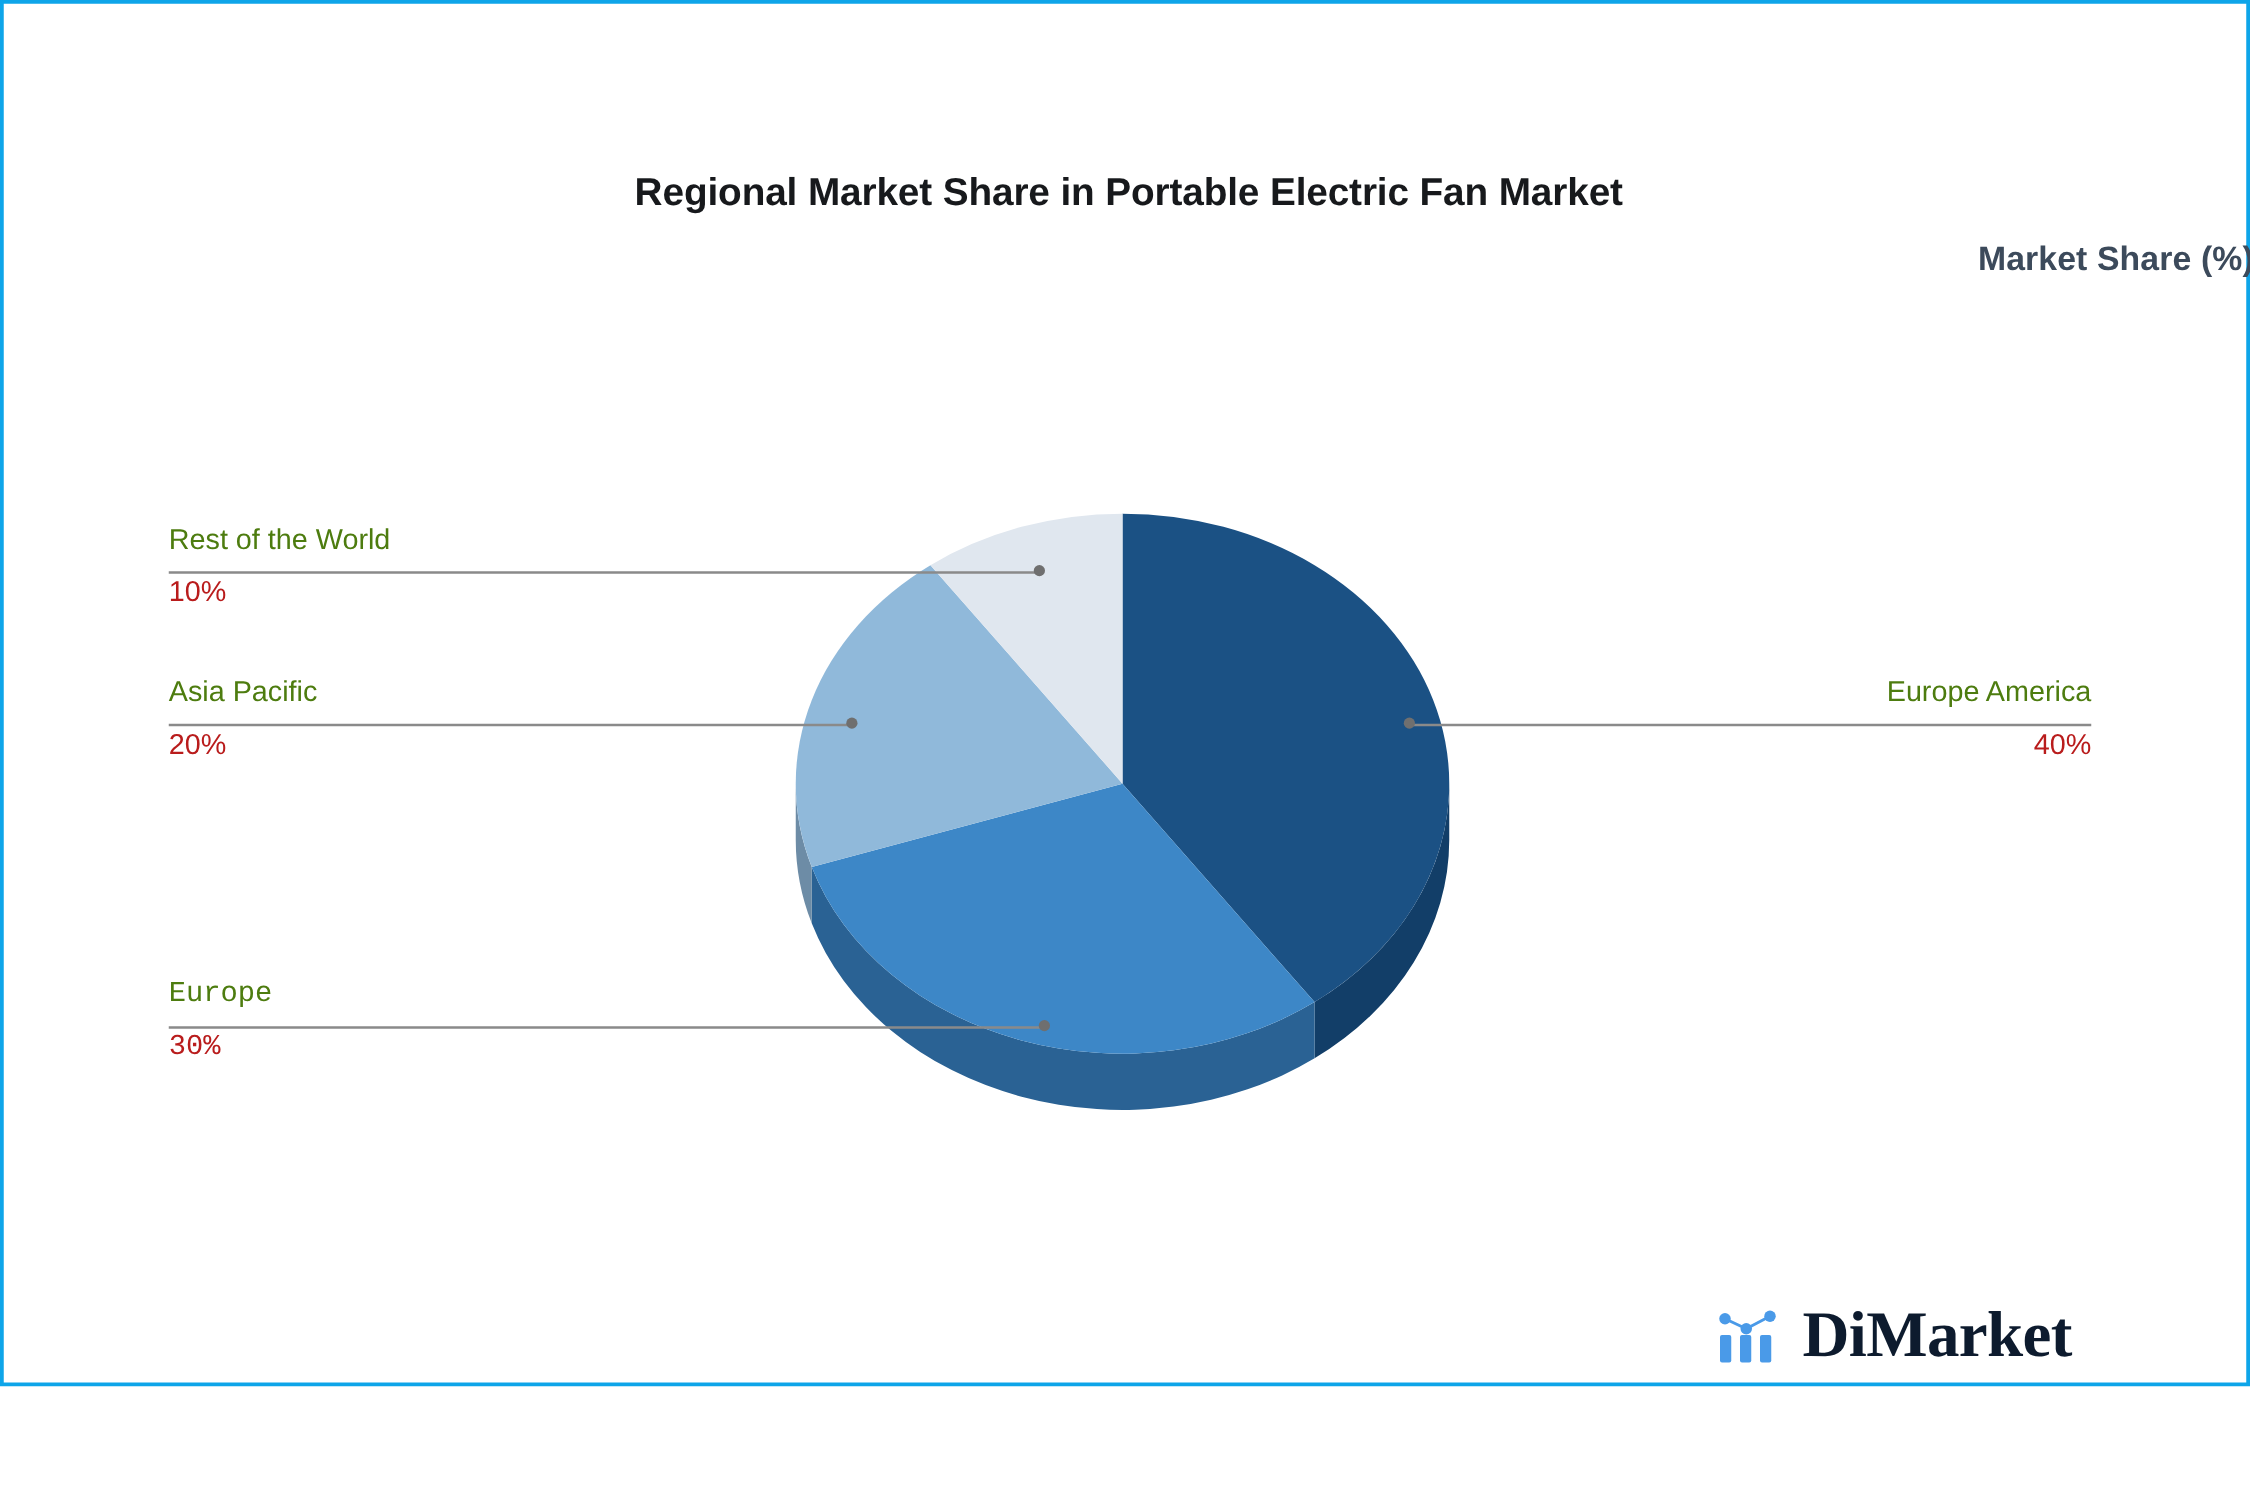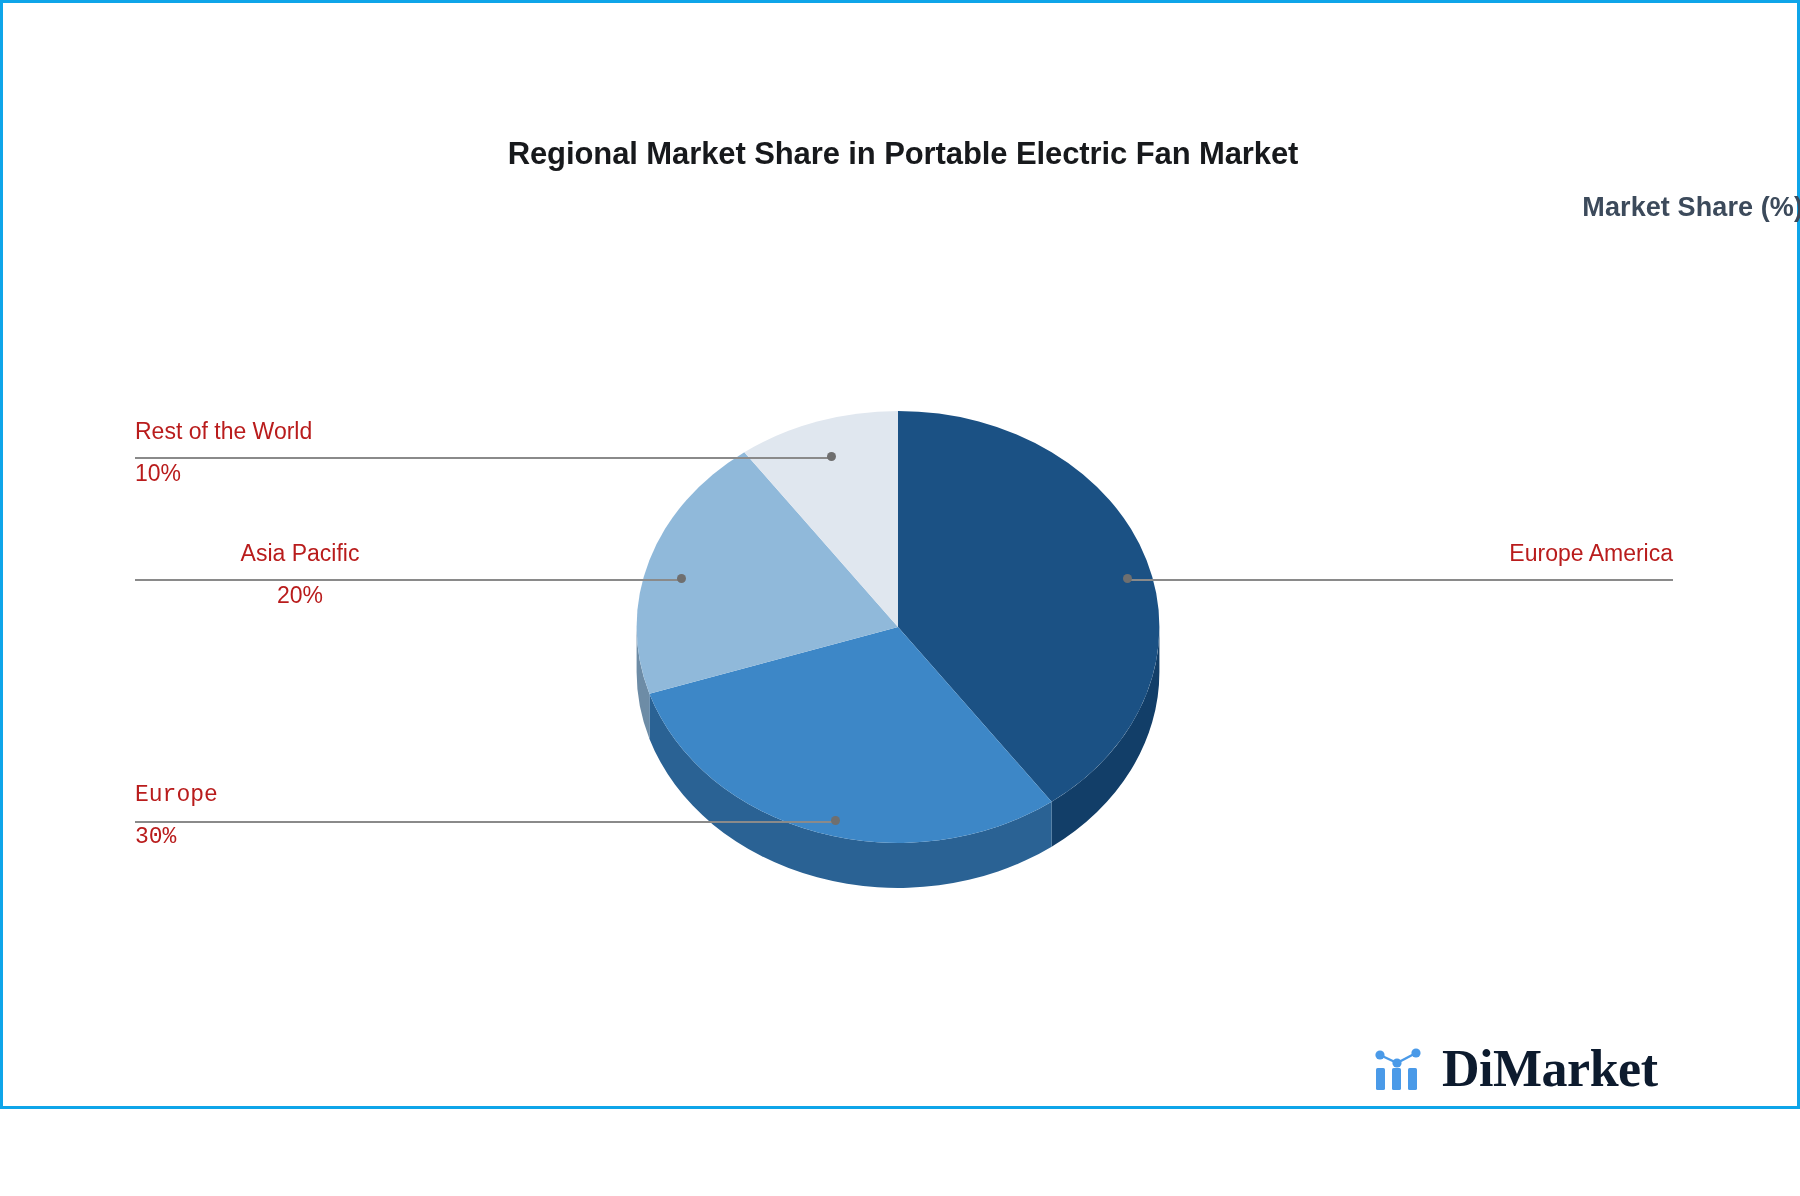--- a/index.html
+++ b/index.html
@@ -73,21 +73,21 @@
     border-radius: 50%;
     background: #6f6f6f;
   }
 
   .callout {
     position: absolute;
     width: 330px;
   }
   .callout .co-name {
     font-size: 23px;
-    color: #b91c1c;
+    color: #4d7c0f;
     line-height: 30px;
     white-space: nowrap;
   }
   .callout .co-value {
     font-size: 23px;
     color: #b91c1c;
     line-height: 30px;
     margin-top: 12px;
     white-space: nowrap;
   }
@@ -150,32 +150,33 @@
   <div class="leader-dot" style="left:828px; top:813px;"></div>
 
   <div class="leader" style="left:1124px; top:576px; width:546px;"></div>
   <div class="leader-dot" style="left:1120px; top:571px;"></div>
 
   <div class="callout align-left" style="left:132px; top:413px;">
     <div class="co-name">Rest of the World</div>
     <div class="co-value">10%</div>
   </div>
 
-  <div class="callout align-left" style="left:132px; top:535px;text-align:center;">
+  <div class="callout align-left" style="left:132px; top:535px;">
     <div class="co-name">Asia Pacific</div>
     <div class="co-value">20%</div>
   </div>
 
   <div class="callout align-left" style="left:132px; top:777px;font-family:Liberation Mono, monospace;">
     <div class="co-name">Europe</div>
     <div class="co-value">30%</div>
   </div>
 
   <div class="callout align-right" style="left:1340px; top:535px;">
     <div class="co-name">Europe America</div>
+    <div class="co-value">40%</div>
   </div>
 
   <div class="logo">
     <svg class="logo-mark" width="52" height="50" viewBox="0 0 52 50">
 
       <path d="M 8 11 L 25 19 L 44 9" stroke="#4a9ae8" stroke-width="2.4" fill="none" stroke-linecap="round" stroke-linejoin="round"></path>
 
       <circle cx="8" cy="11" r="4.6" fill="#4a9ae8"></circle>
       <circle cx="25" cy="19" r="4.6" fill="#4a9ae8"></circle>
       <circle cx="44" cy="9" r="4.6" fill="#4a9ae8"></circle>

